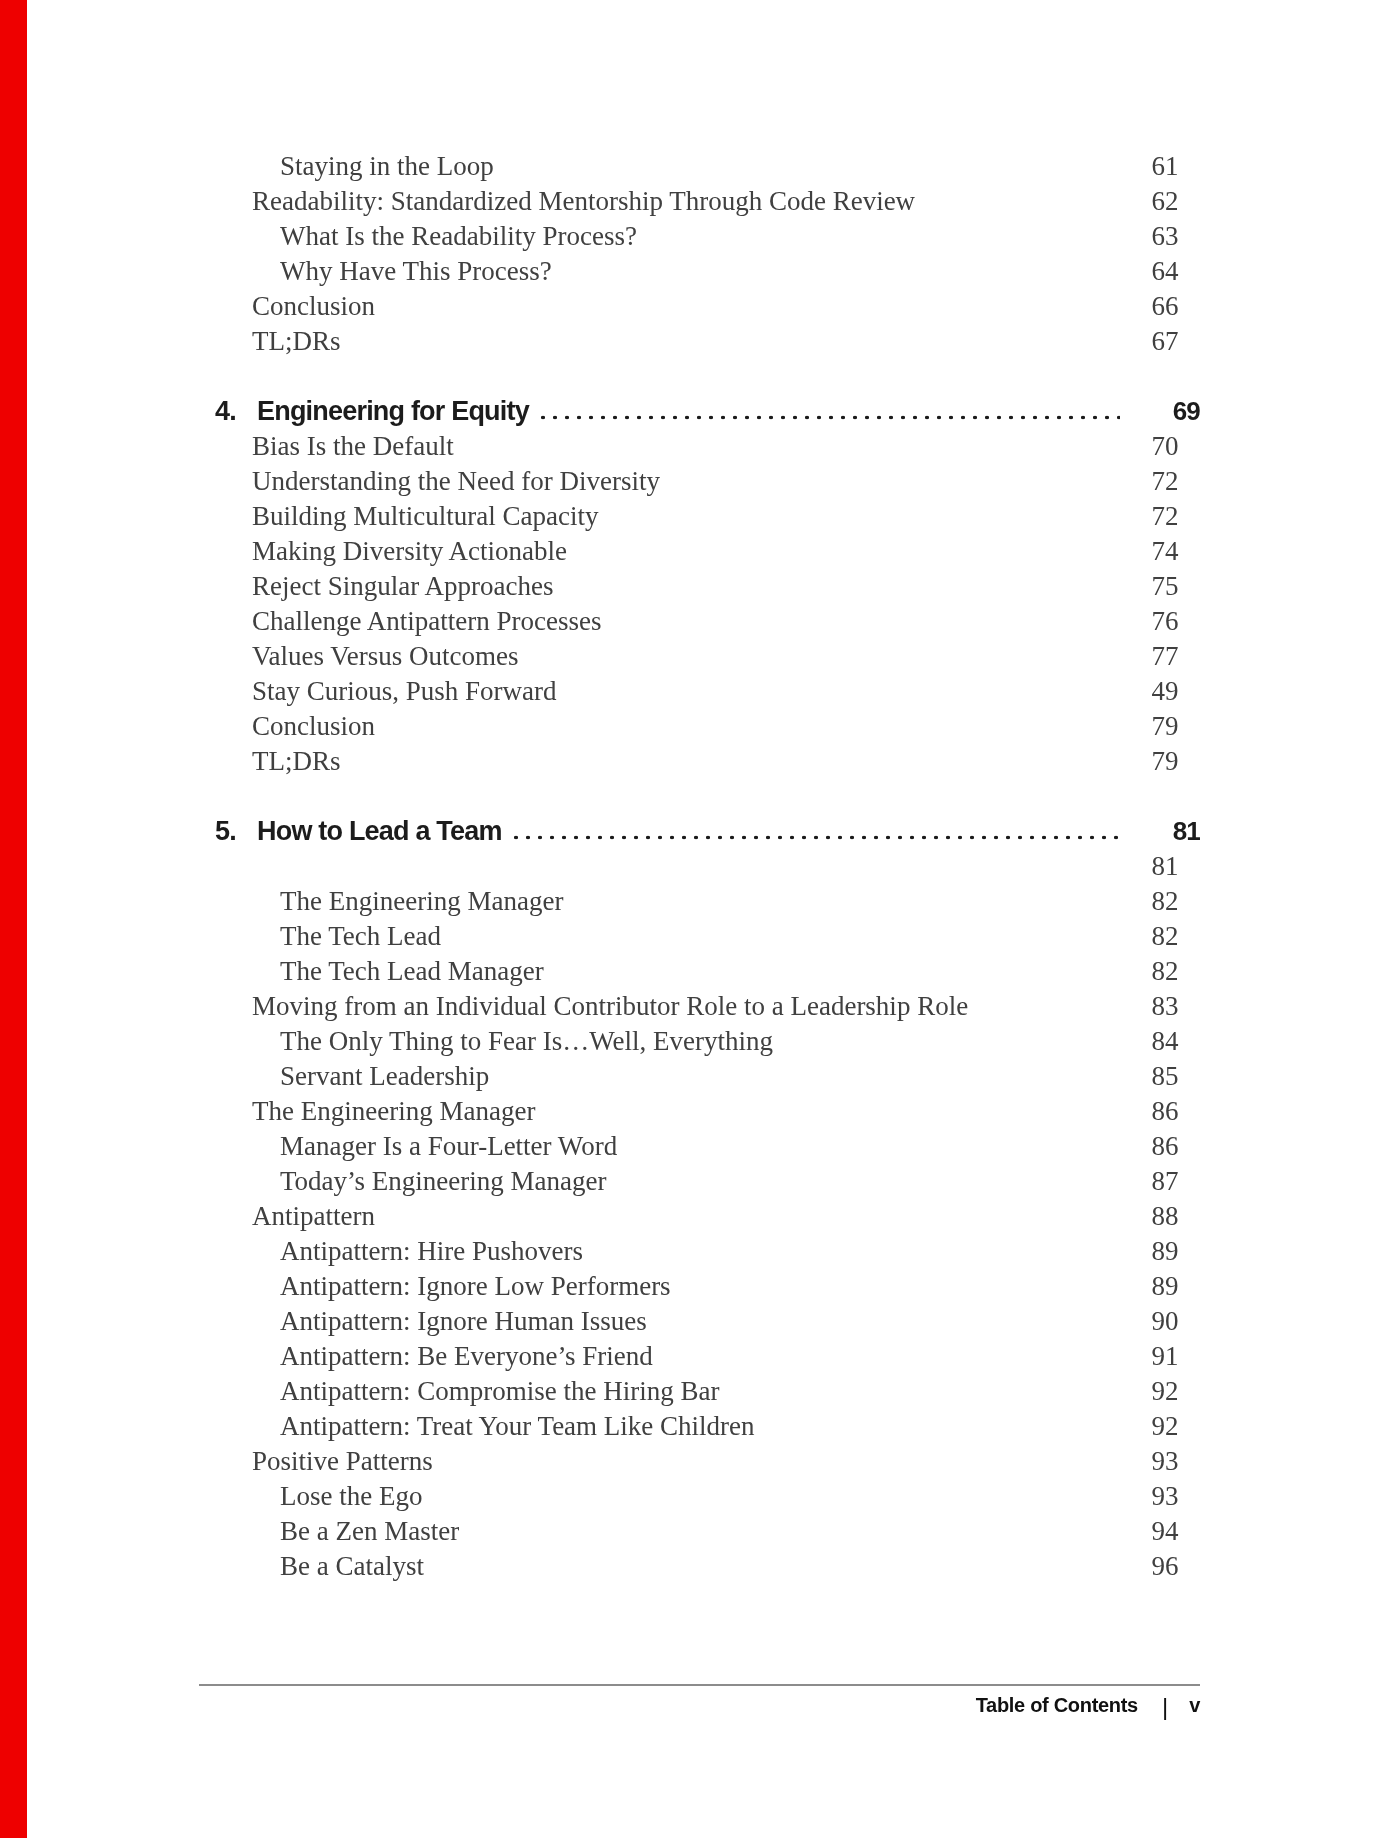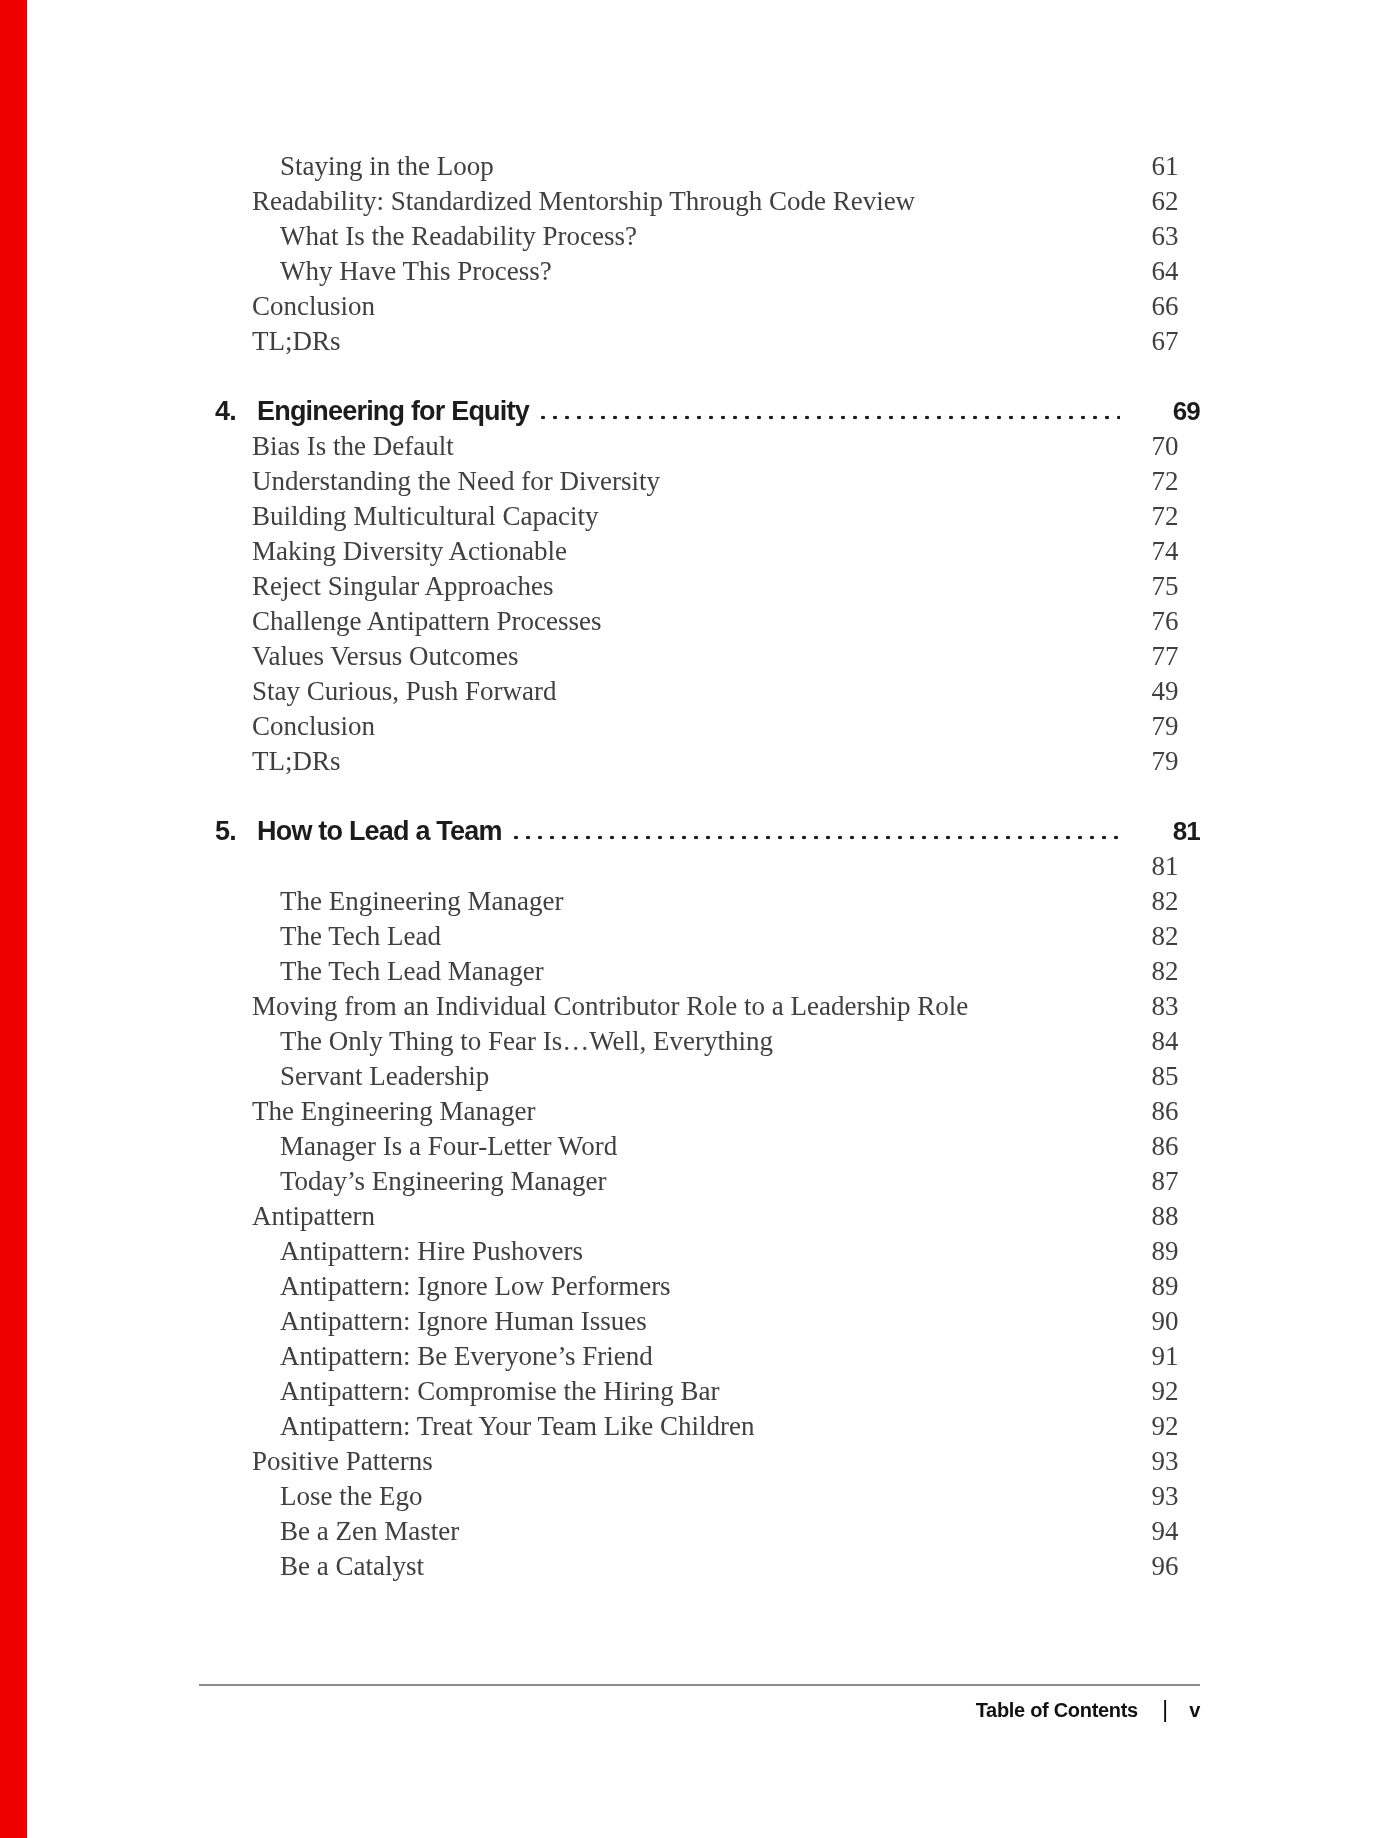--- a/index.html
+++ b/index.html
@@ -31,21 +31,21 @@
   .ch-title { flex:0 0 auto; }
   .ch-page { flex:0 0 auto; width:70px; text-align:right; font-size:26px; }
   .leader { flex:1 1 auto; align-self:stretch; margin:0 10px 0 8px;
             background-image:radial-gradient(circle, #1c1c1c 1.7px, transparent 2.1px);
             background-size:12px 5px; background-repeat:repeat-x;
             background-position:left 0 top 21px; }
 
   .footer-rule { position:absolute; left:199px; top:1684px; width:1001px; height:2px; }
 
   .footer { position:absolute; top:1694px; left:0; right:200px; height:32px;
-            display:flex; justify-content:flex-end; align-items:center; }
+            display:flex; justify-content:flex-end; align-items:flex-start; }
   .footer .label, .footer .pg {
     font-family:"Liberation Sans", sans-serif; font-weight:bold; font-size:20px;
     letter-spacing:-0.3px; color:#111111; }
   .footer .sep { font-family:"Liberation Sans", sans-serif; font-weight:400; font-size:24px;
                  color:#111111; margin:0 21px 0 24px; position:relative; top:-1px; }
 </style>
 </head>
 <body>
 
 <div class="page">

